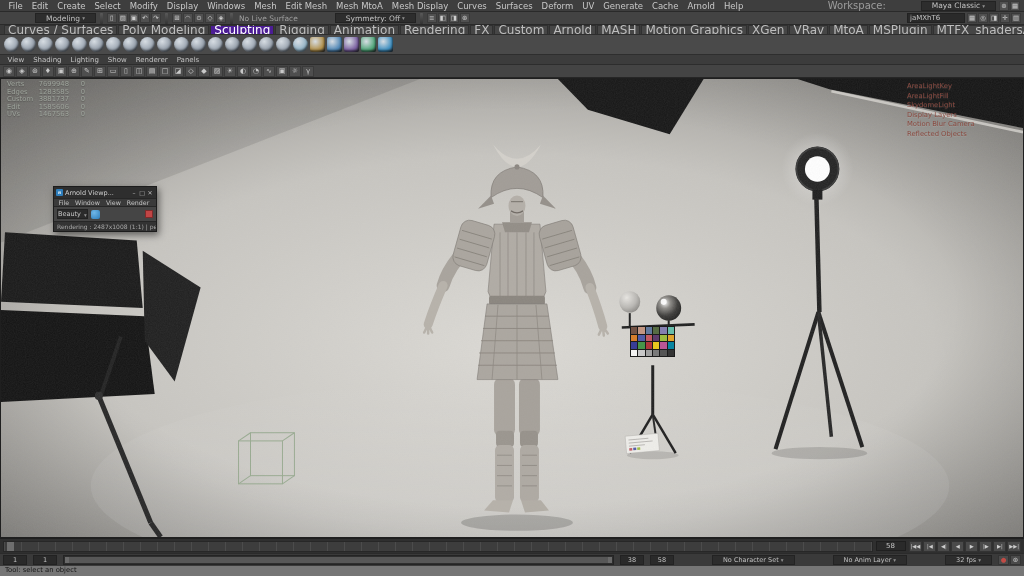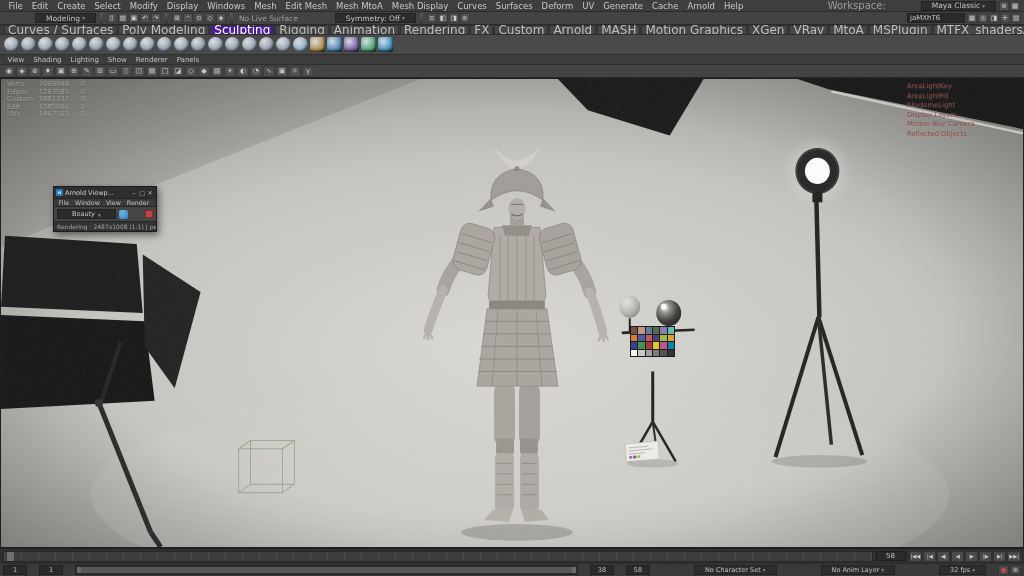--- a/index.html
+++ b/index.html
@@ -55,34 +55,34 @@
   .cc-cell { width:100%; height:100%; }
 
   .arnold-window { position:absolute; left:52px; top:107px; width:104px; z-index:5; background:#3f3f3f; border:1px solid #1c1c1c; box-shadow:2px 3px 7px rgba(0,0,0,.5); }
   .aw-title { height:11px; background:#2e2e2e; display:flex; align-items:center; gap:2px; padding:0 2px; }
   .aw-logo { width:7px; height:7px; background:#2d7dbb; color:#fff; font-size:5.5px; line-height:7px; text-align:center; border-radius:1px; flex:none; }
   .aw-title-text { flex:1; font-size:6.5px; color:#cfcfcf; white-space:nowrap; overflow:hidden; }
   .aw-btn { width:8px; height:9px; font-size:6px; color:#bbb; display:flex; align-items:center; justify-content:center; flex:none; }
   .aw-menus { height:9px; background:#3a3a3a; border-top:1px solid #262626; border-bottom:1px solid #262626; display:flex; align-items:center; gap:1px; padding:0 2px; }
   .aw-menu-item { padding:0 2.5px; font-size:6.3px; color:#c3c3c3; }
   .aw-controls { height:14px; background:#454545; display:flex; align-items:center; gap:3px; padding:0 3px; }
-  .aov { height:10px; background:#2b2b2b; border:1px solid #222; padding:0 14px; display:flex; align-items:flex-end; gap:3px; font-size:6.5px; color:#c8c8c8; }
+  .aov { height:10px; background:#2b2b2b; border:1px solid #222; padding:0 0; display:flex; align-items:flex-end; gap:3px; font-size:6.5px; color:#c8c8c8; }
   .aw-render-icon { width:9px; height:9px; border-radius:2px; background:radial-gradient(circle at 35% 30%,#6fb7e8,#2d7dbb); flex:none; }
   .aw-stop { width:8px; height:8px; background:#c04545; border:1px solid #7e2a2a; margin-left:auto; flex:none; }
   .aw-status { height:10px; background:#333; border-top:1px solid #262626; color:#a8a8a8; font-size:6px; line-height:9px; padding:0 3px; white-space:nowrap; overflow:hidden; }
 
   
   .time-row { height:15px; background:#2f2f2f; border-top:1px solid #1f1f1f; display:flex; align-items:center; gap:3px; padding:0 3px; }
   .ts-track { flex:1; height:11px; position:relative; background:#3d3d3d; border:1px solid #272727; background-image:repeating-linear-gradient(90deg,#4c4c4c 0 1px,transparent 1px 17px); }
   .ts-marker { position:absolute; left:3px; top:0; width:7px; height:100%; background:#6f6f6f; }
   .frame-field { width:30px; height:10px; background:#2a2a2a; border:1px solid #1f1f1f; color:#c5c5c5; font-size:7px; text-align:center; font-family:inherit; }
   .playback { display:flex; gap:1px; }
   .pb-btn { min-width:13px; height:11px; background:#4a4a4a; border:1px solid #333; color:#ccc; font-size:5.2px; display:flex; align-items:center; justify-content:center; padding:0 1px; white-space:nowrap; }
 
-  .range-row { height:13px; background:#3a3a3a; border-top:1px solid #2b2b2b; display:flex; align-items:center; gap:12px; padding:0 3px; }
+  .range-row { height:13px; background:#3a3a3a; border-top:1px solid #2b2b2b; display:flex; align-items:center; gap:6px; padding:0 3px; }
   .rr-field { width:24px; height:10px; background:#2a2a2a; border:1px solid #222; color:#c0c0c0; font-size:6.5px; text-align:center; font-family:inherit; }
   .range-bar { flex:1; height:10px; background:#2e2e2e; border:1px solid #242424; position:relative; }
   .range-handle { position:absolute; left:1px; right:1px; top:1px; bottom:1px; background:linear-gradient(90deg,#6a6a6a 0 4px,#575757 4px calc(100% - 4px),#6a6a6a calc(100% - 4px)); }
   .rr-dd { height:10px; font-size:6.5px; }
   .pb-misc { width:11px; height:10px; background:#4a4a4a; border:1px solid #333; color:#ccc; font-size:6.5px; display:flex; align-items:center; justify-content:center; }
 
   .command-row { height:12px; background:#4a4a4a; border-top:1px solid #2e2e2e; display:flex; align-items:center; gap:3px; padding:0 3px; }
   .cmd-input { width:88px; height:10px; background:#292929; border:1px solid #202020; color:#bbb; font-size:6.5px; font-family:inherit; }
   .warning-strip { flex:1; height:10px; background:#c7bc66; border:1px solid #8f8640; color:#262200; font-size:6.8px; line-height:9px; padding:0 4px; white-space:nowrap; overflow:hidden; }
   .cmd-icons { display:flex; gap:1px; }
@@ -543,14 +543,15 @@
       <span>32 fps</span>
       <span class="arr">▾</span>
     </span>
     <span class="sl-group">
         <span class="pb-misc" style="color: rgb(193, 75, 69);">●</span>
         <span class="pb-misc">⊛</span>
       </span>
   </div>
 
 
+  <div class="help-row">Tool: select an object</div>
 
 </div>
 
 </body></html>

